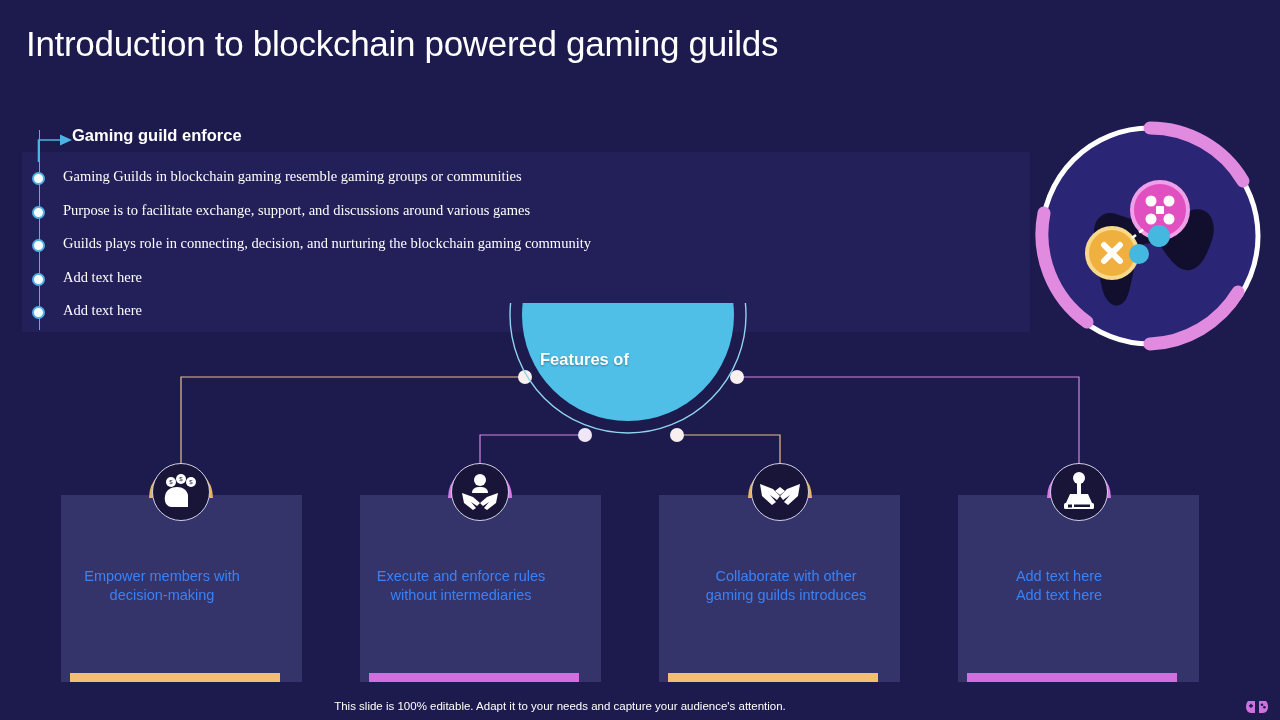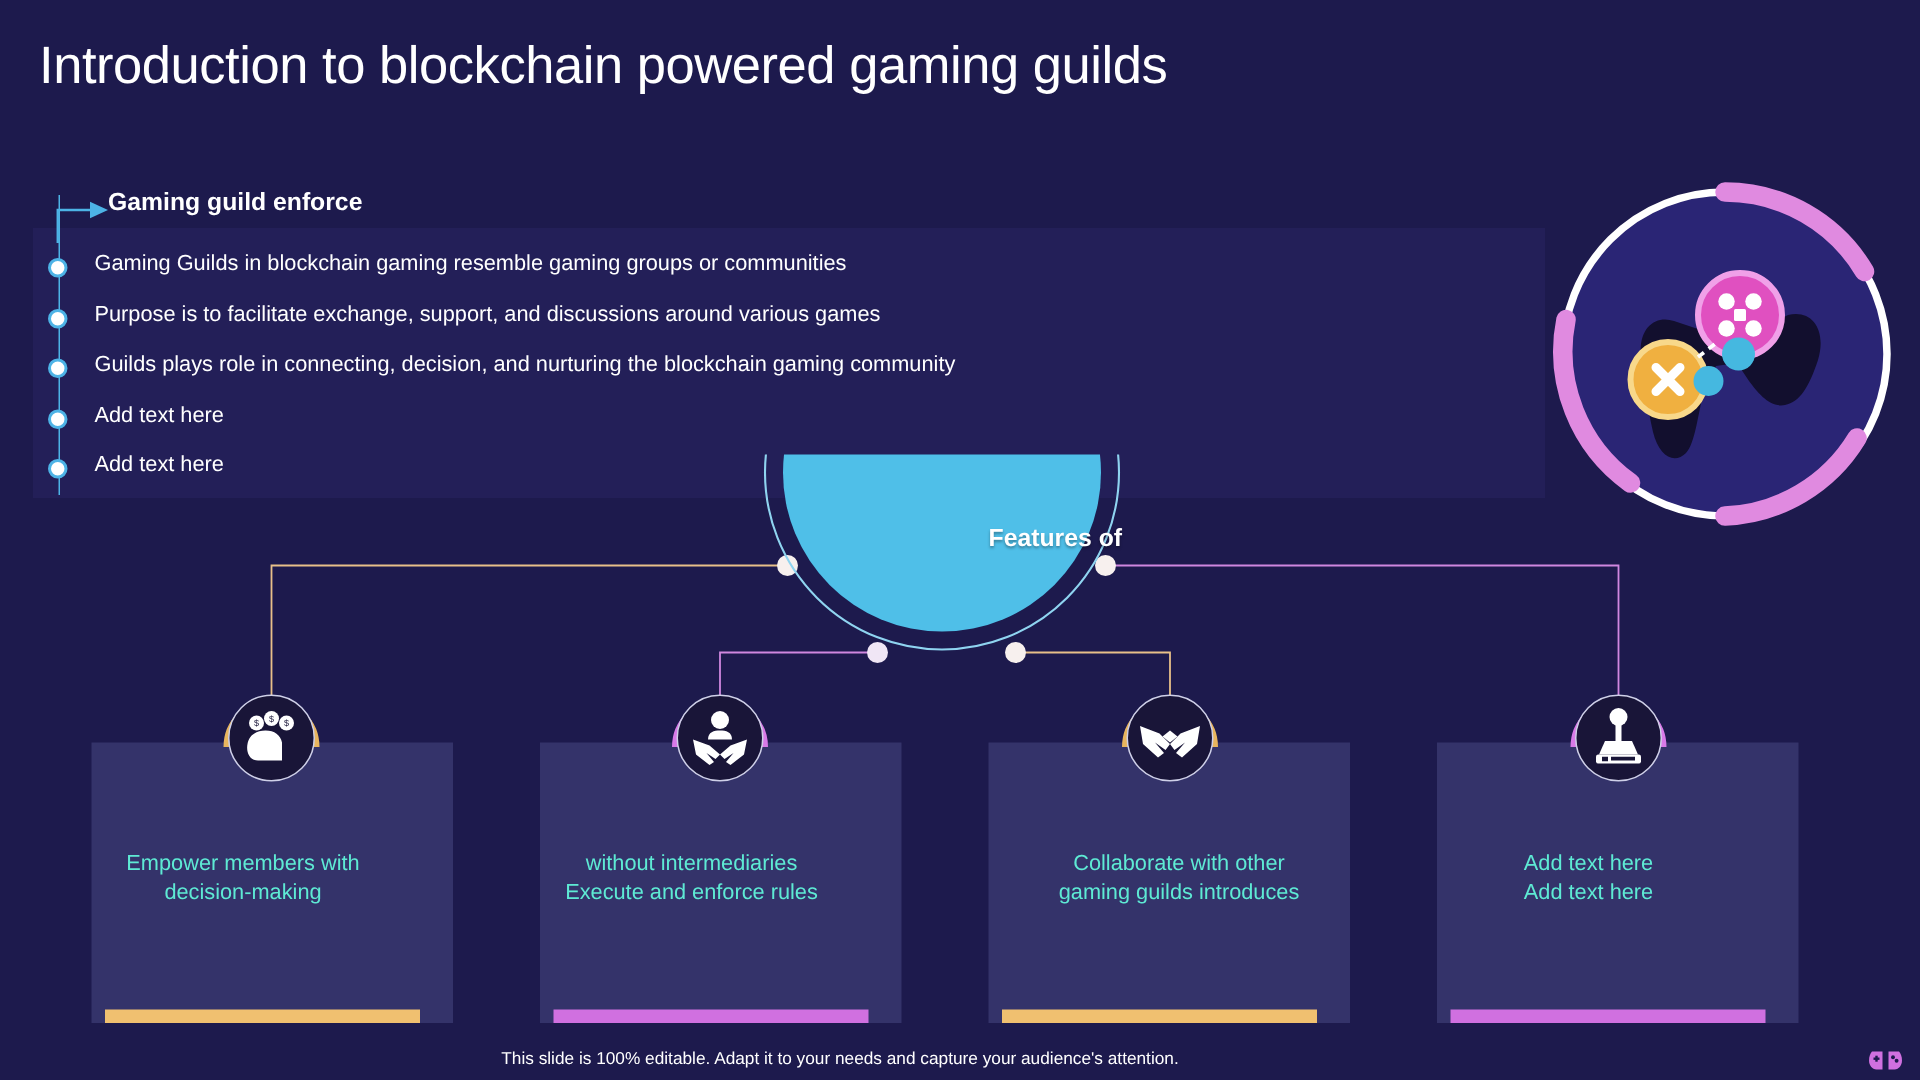--- a/index.html
+++ b/index.html
@@ -37,42 +37,42 @@
     background:#4db3e6;
   }
   .bullets{position:absolute;left:0;top:0;width:100%;height:100%;}
   .b-row{position:absolute;left:0;height:22px;}
   .b-dot{
     position:absolute;left:32px;width:13px;height:13px;border-radius:50%;
     background:#ffffff;border:2.5px solid #4db3e6;box-sizing:border-box;
   }
   .b-text{
     position:absolute;left:63px;top:-4px;
-    font-size:14.5px;color:#ffffff;white-space:nowrap;
+    font-size:14.5px;color:#ffffff;white-space:nowrap;font-family:Liberation Serif, serif;
   }
 
   
   .badge{position:absolute;left:1032px;top:118px;width:236px;height:236px;}
 
   
   .hub{position:absolute;left:508px;top:303px;width:240px;height:140px;overflow:hidden;}
   .hub-label{
-    position:absolute;left:508px;top:349px;width:240px;
-    text-align:right;font-size:16.5px;font-weight:bold;color:#ffffff;
+    position:absolute;left:540px;top:349px;width:240px;
+    text-align:left;font-size:16.5px;font-weight:bold;color:#ffffff;
     line-height:20px;text-shadow:0 1px 2px rgba(0,0,0,.35);
   }
 
   
   .wires{position:absolute;left:0;top:0;width:1280px;height:720px;}
 
   
   .card{position:absolute;width:241px;height:187px;background:#34336a;}
   .card-text{
     position:absolute;width:202px;text-align:center;
-    font-size:14.5px;color:#5eead4;line-height:19px;
+    font-size:14.5px;color:#3b82f6;line-height:19px;
   }
   .accent{position:absolute;height:9px;width:210px;}
   .icon-wrap{position:absolute;width:58px;height:58px;}
   .icon-circle{
     position:absolute;left:0;top:0;width:58px;height:58px;border-radius:50%;
     background:#191538;border:1.3px solid #cfd0e8;box-sizing:border-box;
   }
   .icon-arc{position:absolute;left:-5px;top:-5px;width:68px;height:68px;}
   .icon-glyph{position:absolute;left:0;top:0;width:58px;height:58px;}
 
@@ -193,22 +193,22 @@
       <g fill="#191538" font-size="6" font-family="Liberation Sans, sans-serif" text-anchor="middle">
         <text x="19" y="21">$</text>
           <text x="29" y="18">$</text>
           <text x="39" y="21">$</text>
       </g>
     </svg>
   </div>
 
   <div class="card" style="left:360px;top:495px"></div>
   <div class="card-text" style="left:360px;top:567px">
+    <div>Execute and enforce rules</div>
     <div>without intermediaries</div>
-    <div>Execute and enforce rules</div>
   </div>
   <div class="accent" style="left:369px;top:673px;background:#d070e0"></div>
   <div class="icon-wrap" style="left:451px;top:463px">
     <svg class="icon-arc" viewBox="0 0 68 68">
       <path d="M5 40 A29 29 0 0 1 63 40" fill="none" stroke="#d87ae8" stroke-width="6"></path>
     </svg>
     <div class="icon-circle"></div>
     <svg class="icon-glyph" viewBox="0 0 58 58">
       <g fill="#ffffff">
         <circle cx="29" cy="17" r="6"></circle>

